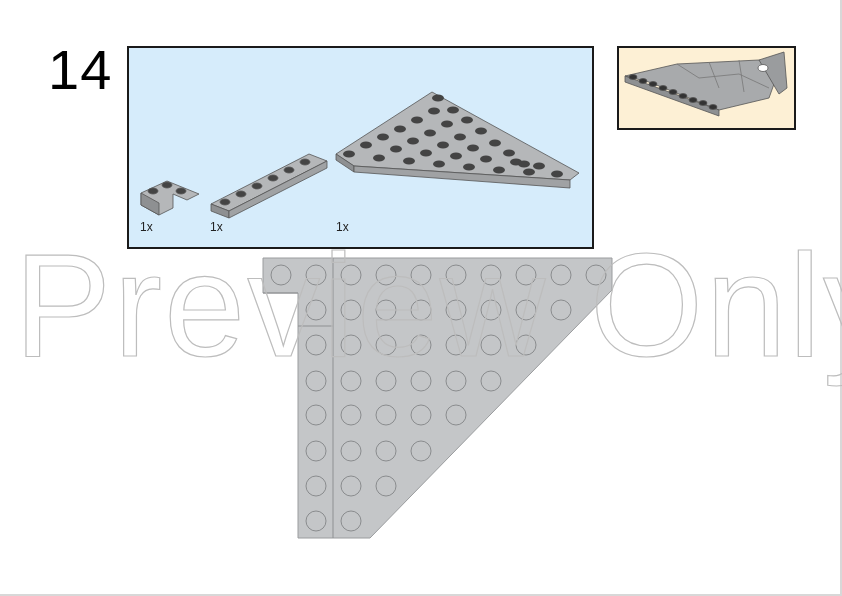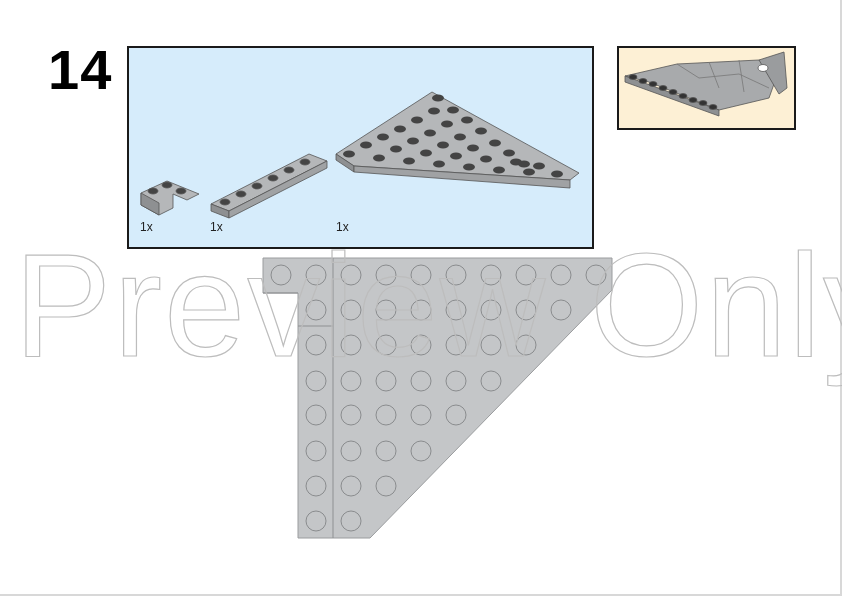--- a/index.html
+++ b/index.html
@@ -1,18 +1,18 @@
 <!DOCTYPE html>
 <html><head>
 <meta charset="utf-8">
 <style>
   html, body { margin:0; padding:0; background:#fff; }
   body { width:842px; height:596px; position:relative; overflow:hidden; font-family:"Liberation Sans", sans-serif; }
   .page-border { position:absolute; left:0; top:0; width:840px; height:594px; border-right:2px solid #d8d8d8; border-bottom:2px solid #d8d8d8; }
-  .step-number { position:absolute; left:48px; top:42px; font-size:56px; font-weight:bold; color:#000; letter-spacing:1px; line-height:1; }
+  .step-number { position:absolute; left:48px; top:42px; font-size:56px; font-weight:normal; color:#000; letter-spacing:1px; line-height:1; }
   .parts-box { position:absolute; left:127px; top:46px; width:463px; height:199px; background:#d6ecfb; border:2px solid #1a1a1a; }
   .qty { position:absolute; font-size:12px; color:#222; }
   .callout { position:absolute; left:617px; top:46px; width:175px; height:80px; background:#fdf0d5; border:2px solid #1a1a1a; }
   svg { position:absolute; left:0; top:0; overflow:visible; }
   .watermark { position:absolute; left:14px; top:222px; font-size:146px; color:transparent; -webkit-text-stroke:1.2px #bdbdbd; letter-spacing:2px; white-space:nowrap; pointer-events:none; }
 </style>
 </head>
 <body>
 
 <div class="page-border"></div>

